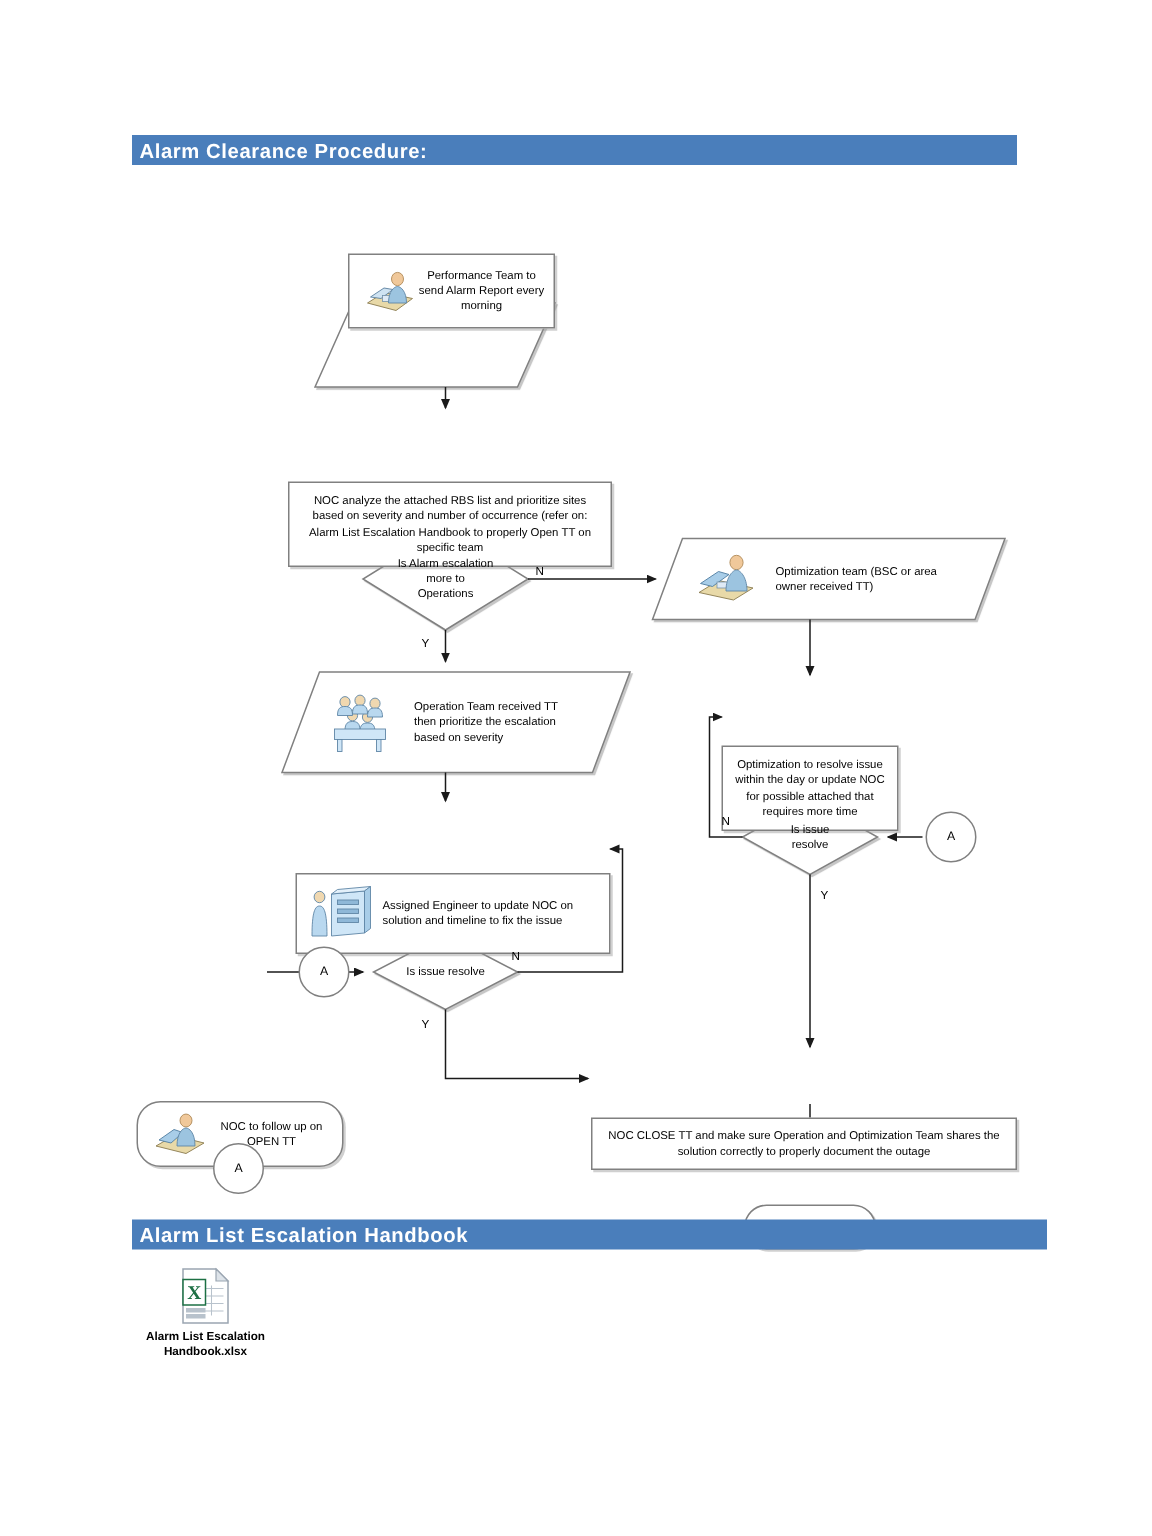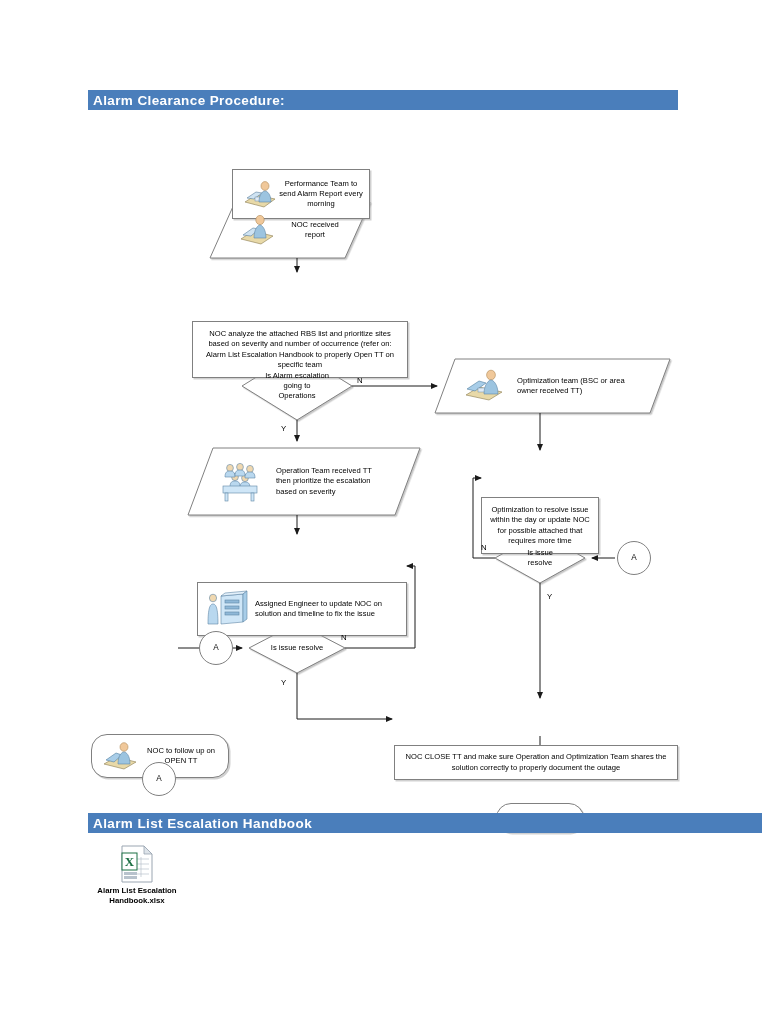--- a/index.html
+++ b/index.html
@@ -213,41 +213,28 @@
         <polygon points="3,24 14,17 33,21 22,29" fill="#e8d9a8" stroke="#8a7a4e" stroke-width="0.6"></polygon>
         <polygon points="5,20 14,14 20,15 12,21" fill="#cfe3f2" stroke="#5a7f9e" stroke-width="0.6"></polygon>
         <rect x="13" y="19" width="9" height="4" fill="#dfeaf5" stroke="#6d8ca6" stroke-width="0.5"></rect>
         <ellipse cx="23" cy="8" rx="4" ry="4.4" fill="#f0c89a" stroke="#b08a58" stroke-width="0.6"></ellipse>
         <path d="M17,24 C17,16 21,13 23,13 C25,13 29,16 29,24 Z" fill="#9cc4e0" stroke="#5f86a6" stroke-width="0.6"></path>
       </svg>
     </div>
     <div class="txt txt-c" style="width:86px;">Performance Team to send Alarm Report every morning</div>
   </div>
 
-  <div class="para-wrap" style="left:210px; top:202px; width:160px; height:56px;">
-    <div class="para-content" style="padding-left:28px;">
-      <div class="icon-box" style="width:38px;height:34px;">
-        <svg viewBox="0 0 38 34" width="38" height="34">
-          <polygon points="3,26 15,18 35,23 23,31" fill="#e8d9a8" stroke="#8a7a4e" stroke-width="0.6"></polygon>
-          <polygon points="5,22 15,15 21,16 13,23" fill="#cfe3f2" stroke="#5a7f9e" stroke-width="0.6"></polygon>
-          <ellipse cx="22" cy="7" rx="4.2" ry="4.6" fill="#f0c89a" stroke="#b08a58" stroke-width="0.6"></ellipse>
-          <path d="M16,25 C16,16 20,12 22,12 C24,12 28,16 28,25 Z" fill="#9cc4e0" stroke="#5f86a6" stroke-width="0.6"></path>
-        </svg>
-      </div>
-      <div class="txt txt-c" style="width:62px;margin-left:8px;">NOC received report</div>
-    </div>
-  </div>
 
   <div class="shape proc" style="left:192px; top:277px; width:216px; height:57px;">
     <div class="txt txt-c" style="width:204px;">NOC analyze the attached RBS list and prioritize sites based on severity and number of occurrence (refer on: Alarm List Escalation Handbook to properly Open TT on specific team</div>
   </div>
 
   <div class="diamond-wrap" style="left:242px; top:352px; width:110px; height:68px;">
     <div class="diamond-text">
-      <div class="txt txt-c" style="width:64px;">Is Alarm escalation going to Operations</div>
+      <div class="txt txt-c" style="width:64px;">Is Alarm escalation more to Operations</div>
     </div>
   </div>
   <div class="edge-label" style="left:357px; top:376px;">N</div>
   <div class="edge-label" style="left:281px; top:424px;">Y</div>
 
   <div class="para-wrap" style="left:435px; top:359px; width:235px; height:54px;">
     <div class="para-content" style="padding-left:28px;">
       <div class="icon-box" style="width:42px;height:36px;">
         <svg viewBox="0 0 42 36" width="42" height="36">
           <polygon points="3,27 16,19 39,24 26,32" fill="#e8d9a8" stroke="#8a7a4e" stroke-width="0.6"></polygon>
@@ -349,21 +336,21 @@
   </div>
 
   <div class="shape proc" style="left:394px; top:701px; width:284px; height:35px;">
     <div class="txt txt-c" style="width:272px;">NOC CLOSE TT and make sure Operation and Optimization Team shares the solution correctly to properly document the outage</div>
   </div>
 
   <div class="shape term" style="left:496px; top:759px; width:88px; height:30px;">
     <div class="txt txt-c">TT CLOSED</div>
   </div>
 
-  <div class="section-bar" style="left:88px; top:813px; width:674px; height:20px;">
+  <div class="section-bar" style="left:88px; top:813px; width:610px; height:20px;">
     <span>Alarm List Escalation Handbook</span>
   </div>
 
   <div class="file-item" style="left:77px; top:845px;">
     <div style="width:34px;height:38px;">
       <svg viewBox="0 0 34 38" width="34" height="38">
         <polygon points="2,1 24,1 32,9 32,37 2,37" fill="#ffffff" stroke="#9aa5b1" stroke-width="1"></polygon>
         <polygon points="24,1 32,9 24,9" fill="#dde3e9" stroke="#9aa5b1" stroke-width="0.8"></polygon>
         <g stroke="#b8c2cc" stroke-width="0.7">
           <line x1="14" y1="14" x2="29" y2="14"></line>

